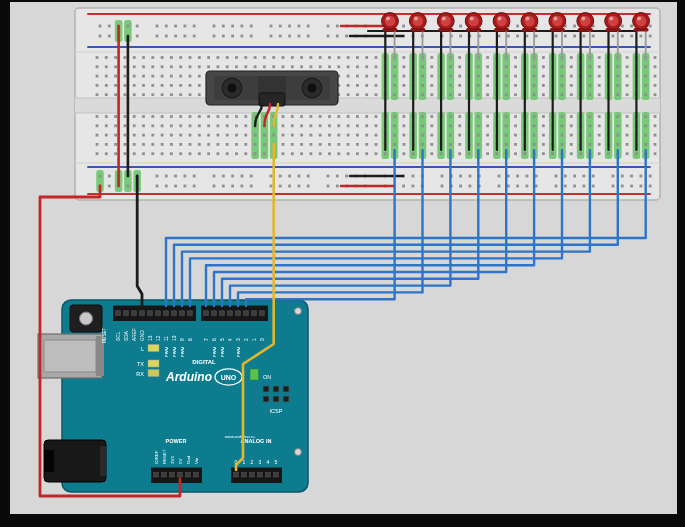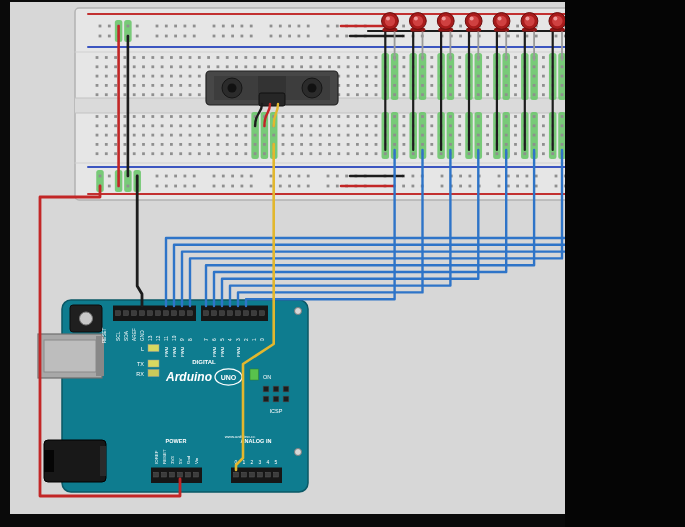--- a/index.html
+++ b/index.html
@@ -1,16 +1,16 @@
 <!DOCTYPE html>
 <html><head>
 <meta charset="utf-8">
 <style>
   html,body{margin:0;padding:0;background:#050505;}
-  .stage{width:565px;height:527px;position:relative;overflow:hidden;
+  .stage{width:685px;height:527px;position:relative;overflow:hidden;
          font-family:"Liberation Sans", sans-serif;text-align:center;}
   svg{display:block;}
   text{font-family:"Liberation Sans", sans-serif;}
 </style>
 </head>
 <body>
 
 <div class="stage">
   <svg id="diagram" width="685" height="527" viewBox="0 0 685 527">
       <rect x="0" y="0" width="685" height="527" fill="#0a0a0a"></rect>

